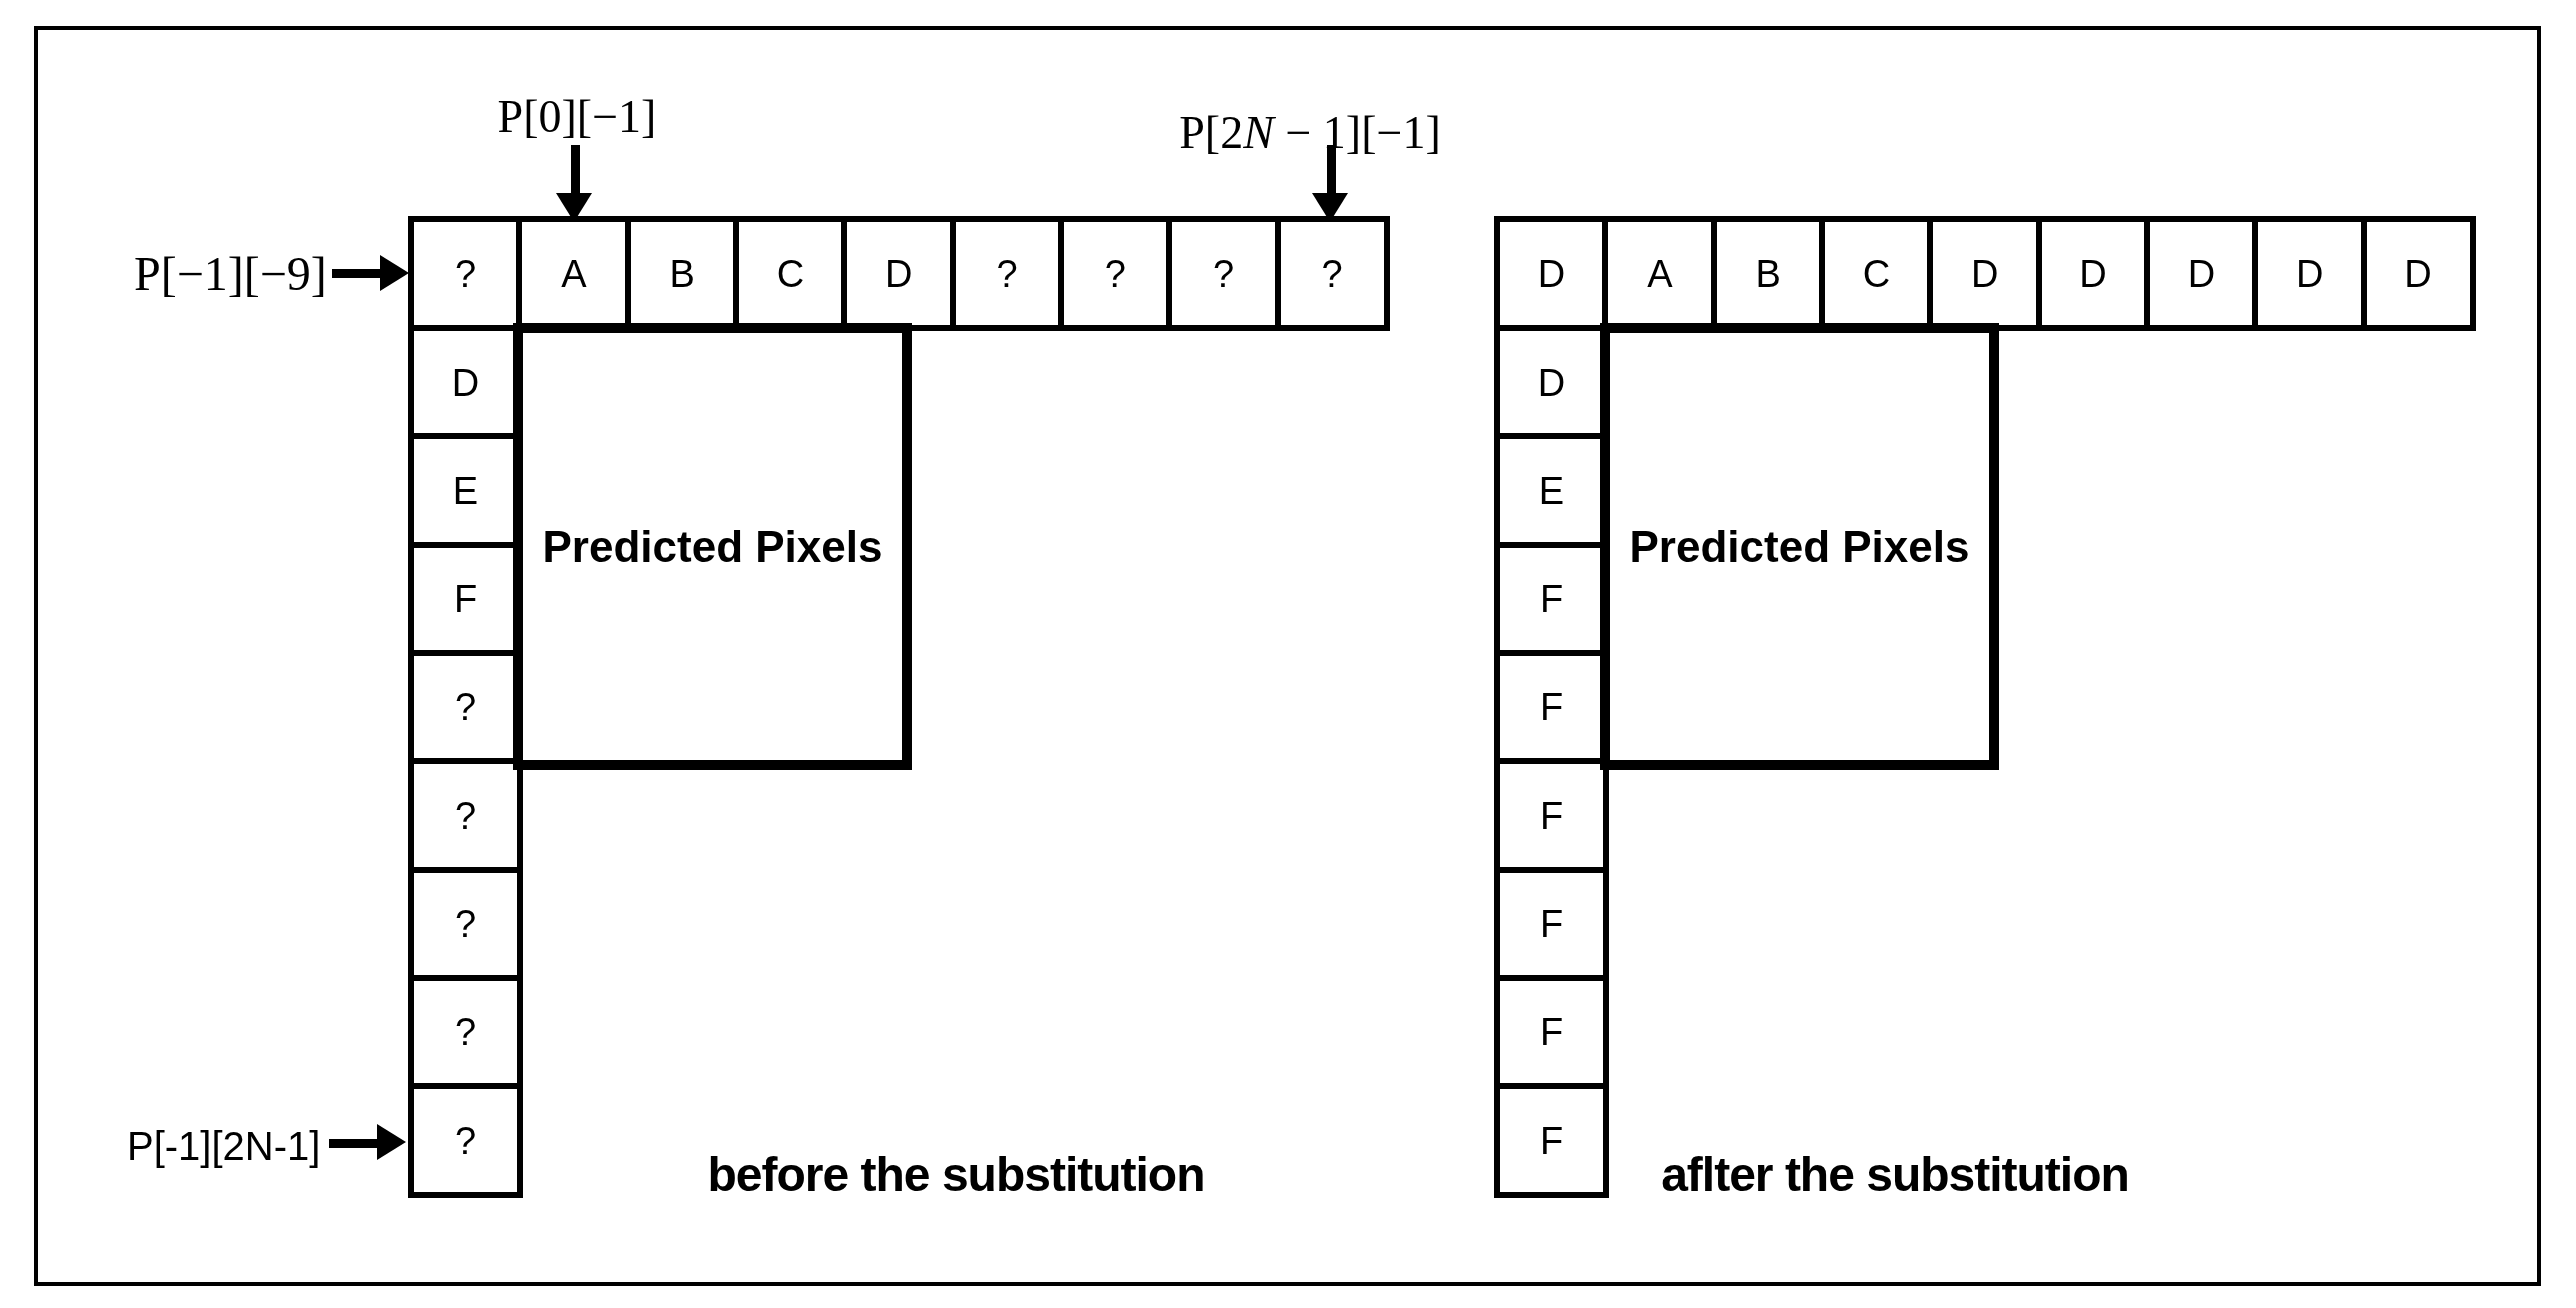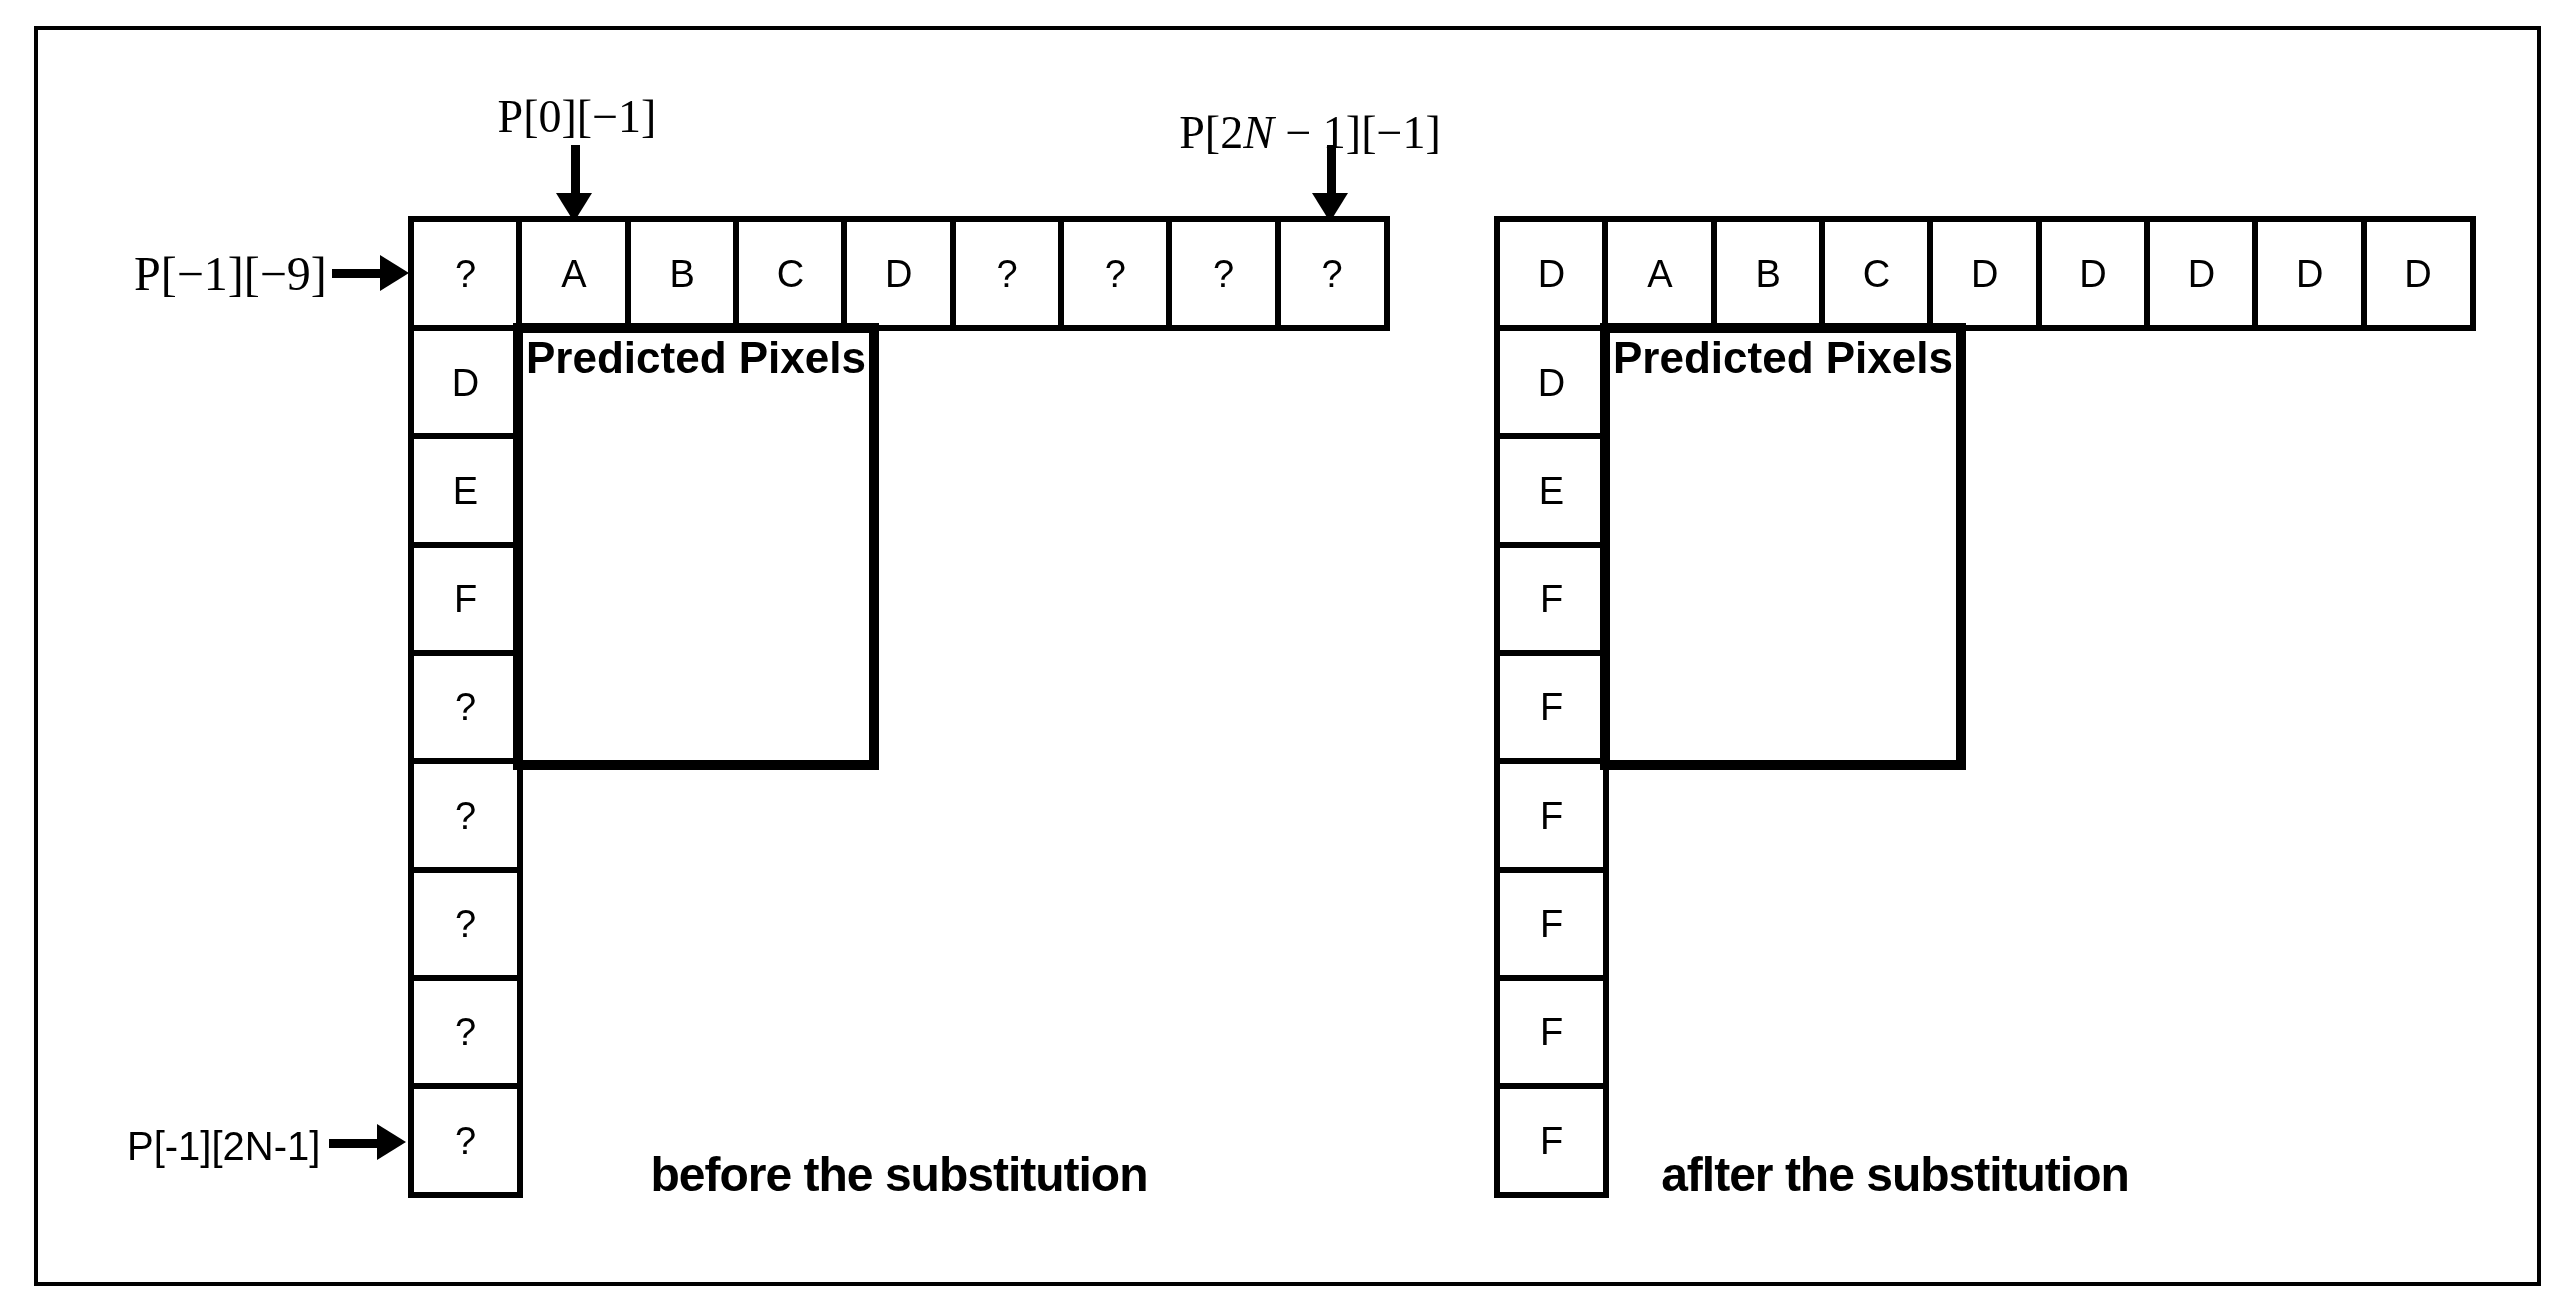--- a/index.html
+++ b/index.html
@@ -27,23 +27,23 @@
     border: 6.7px solid #000;
     background: #fff;
     display: flex; align-items: center; justify-content: center;
     font-size: 38px; line-height: 1;
   }
   .hrow .cell + .cell { margin-left: -6.7px; }
   .vcol .cell + .cell { margin-top: -6.7px; }
   .pbox {
     position: absolute;
     box-sizing: border-box;
-    width: 366px; height: 447px;
+    width: 399px; height: 447px;
     border: 10.5px solid #000;
-    display: flex; align-items: flex-start; justify-content: center;
+    display: flex; align-items: center; justify-content: center;
   }
   .plabel { font-weight: bold; font-size: 44px; white-space: nowrap; }
   .mathlabel {
     position: absolute;
     font-family: "Liberation Serif", serif;
     font-size: 46px; line-height: 1; white-space: nowrap;
   }
   .corner-math { font-size: 48px; }
   .center-x { transform: translateX(-50%); text-align: right; }
   .it { font-style: italic; }
@@ -115,21 +115,21 @@
   <div class="head-down" style="left:1312px; top:193px;"></div>
 
   <div class="mathlabel corner-math" style="left:134px; top:250px;">P[−1][−9]</div>
   <div class="shaft-h" style="left:332px; top:269px; width:50px;"></div>
   <div class="head-right" style="left:380px; top:255px;"></div>
 
   <div class="sanslabel" style="left:127px; top:1126px;">P[-1][2N-1]</div>
   <div class="shaft-h" style="left:329px; top:1139px; width:50px;"></div>
   <div class="head-right" style="left:377px; top:1124px;"></div>
 
-  <div class="caption" style="left:899px; top:1151px;">before the substitution</div>
+  <div class="caption" style="left:956px; top:1151px;">before the substitution</div>
 
   <div class="hrow" style="left:1494px; top:216px;">
     <div class="cell">D</div>
     <div class="cell">A</div>
     <div class="cell">B</div>
     <div class="cell">C</div>
     <div class="cell">D</div>
     <div class="cell">D</div>
     <div class="cell">D</div>
     <div class="cell">D</div>

